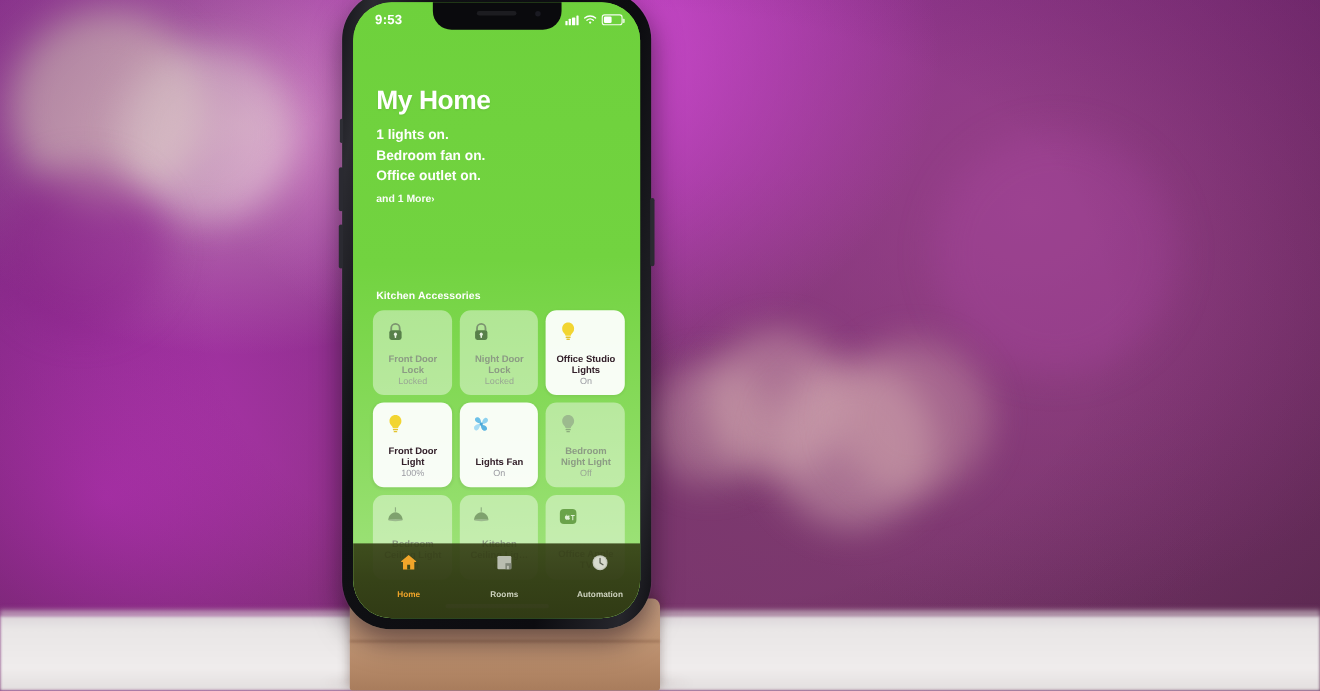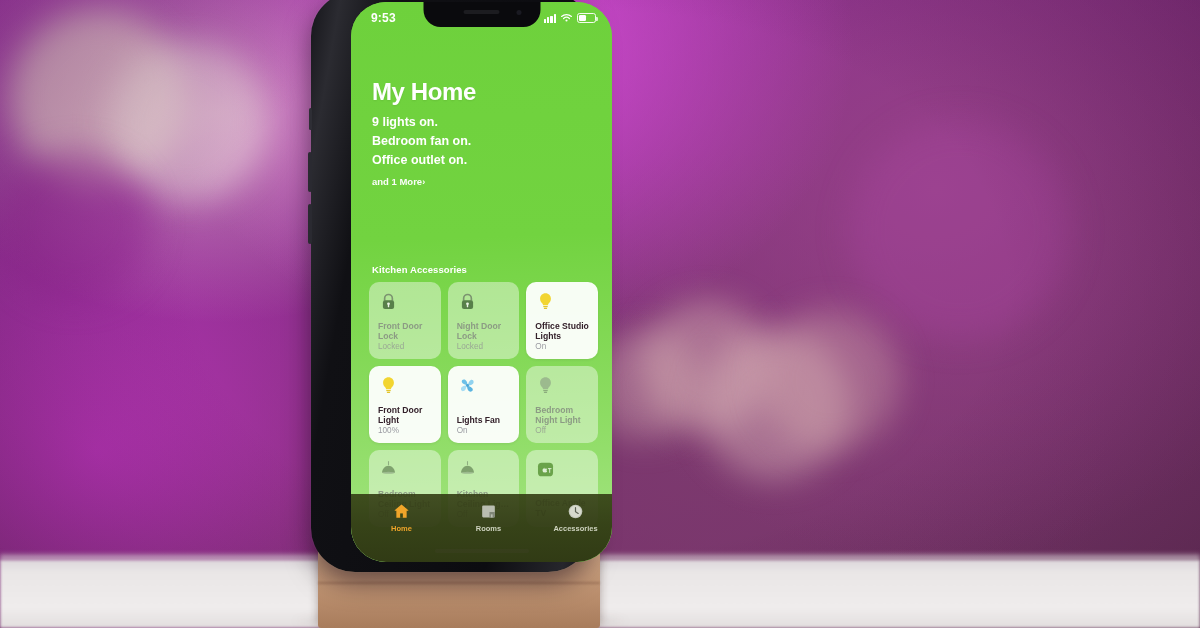--- a/index.html
+++ b/index.html
@@ -87,21 +87,20 @@
   }
   .btn-silent { position: absolute; left: -2px; top: 116px;  width: 3px; height: 22px; background: #2e2e35; border-radius: 2px; }
   .btn-volup  { position: absolute; left: -3px; top: 160px;  width: 4px; height: 40px; background: #2a2a31; border-radius: 2px; }
   .btn-voldn  { position: absolute; left: -3px; top: 212px;  width: 4px; height: 40px; background: #2a2a31; border-radius: 2px; }
   .btn-power  { position: absolute; right: -3px; top: 188px; width: 4px; height: 62px; background: #2a2a31; border-radius: 2px; }
 
   .screen {
     position: relative; width: 100%; height: 100%;
     border-radius: 35px; overflow: hidden;
     background: #6ed13c;
-    margin-left: 30px;
   }
   .screen-bg {
     position: absolute; inset: 0;
     background: linear-gradient(178deg, #6ed13c 0%, #72d340 42%, #8ddc63 74%, #a7e586 100%);
   }
   .notch {
     position: absolute; left: 50%; top: -1px; transform: translateX(-50%);
     width: 117px; height: 26px;
     background: #0a0a0d;
     border-radius: 0 0 17px 17px;
@@ -180,40 +179,40 @@
   .fav-title {
     color: #fff; font-size: 9.5px; font-weight: bold; margin-bottom: 7px; margin-left: 3px;
     letter-spacing: 0.1px;
   }
   .grid { display: grid; grid-template-columns: repeat(3, 1fr); gap: 7px; }
   .card {
     border-radius: 10px;
     height: 77px;
     padding: 9px 8px 7px 9px;
     display: flex; flex-direction: column; justify-content: space-between;
-    position: relative; overflow: hidden;
+    position: relative; overflow: hidden; text-align: center;
   }
   .card.off { background: rgba(255,255,255,0.42); }
   .card.on  { background: rgba(255,255,255,0.94); box-shadow: 0 1px 3px rgba(0,0,0,0.07); }
   .card-icon { width: 22px; height: 22px; }
   .card-text { line-height: 1.18; }
   .card-name { font-size: 8.6px; font-weight: bold; }
   .card-state { font-size: 8.2px; margin-top: 1.5px; }
   .card.off .card-name  { color: #8c9b84; }
   .card.off .card-state { color: #9aa894; }
   .card.on  .card-name  { color: #33202a; }
   .card.on  .card-state { color: #9b9ba2; }
 
   
   .tabbar {
     position: absolute; left: 0; right: 0; bottom: 0; height: 68px; z-index: 30;
     background: linear-gradient(180deg, rgba(52,62,20,0.90) 0%, rgba(48,57,18,0.94) 45%, rgba(44,52,16,0.96) 100%);
     display: flex; align-items: flex-start; padding-top: 6px;
   }
-  .tab { flex: 1; display: flex; flex-direction: column; align-items: center; gap: 2px; padding-left: 14px; }
+  .tab { flex: 1; display: flex; flex-direction: column; align-items: center; gap: 14px; padding-left: 14px; }
   .tab-icon { width: 22px; height: 22px; display: flex; align-items: center; justify-content: center; }
   .tab-label { font-size: 7.5px; font-weight: bold; }
   .tab.active .tab-label { color: #f0a52a; }
   .tab .tab-label { color: #cfd3c0; }
   .home-indicator {
     position: absolute; left: 50%; transform: translateX(-50%); bottom: 9px;
     width: 94px; height: 4px; border-radius: 3px; background: #fff;
   }
 </style>
 </head>
@@ -273,21 +272,21 @@
           </svg>
           <div class="batt">
               <div class="batt-fill"></div>
             </div>
         </div>
       </div>
 
 
       <div class="header">
         <div class="home-title">My Home</div>
-        <div class="status-line">9 lights on.</div>
+        <div class="status-line">1 lights on.</div>
         <div class="status-line">Bedroom fan on.</div>
         <div class="status-line">Office outlet on.</div>
         <div class="more-link">
           <span>and 1 More</span><span class="chev">›</span>
         </div>
       </div>
 
       <div class="fav-section">
         <div class="fav-title">Kitchen Accessories</div>
         <div class="grid">
@@ -447,20 +446,20 @@
           <div class="tab-label">Rooms</div>
         </div>
         <div class="tab">
           <div class="tab-icon">
             <svg width="19" height="19" viewBox="0 0 24 24">
               <circle cx="12" cy="12" r="8.6" fill="#c3c7ba"></circle>
               <circle cx="12" cy="12" r="7.2" fill="#d7dace"></circle>
               <path d="M12 7.2v5.1l3.4 2.1" stroke="#5c6154" stroke-width="1.5" fill="none" stroke-linecap="round"></path>
             </svg>
           </div>
-          <div class="tab-label">Accessories</div>
+          <div class="tab-label">Automation</div>
         </div>
       </div>
 
       <div class="home-indicator"></div>
     </div>
   </div>
 </div>
 
 </body></html>

